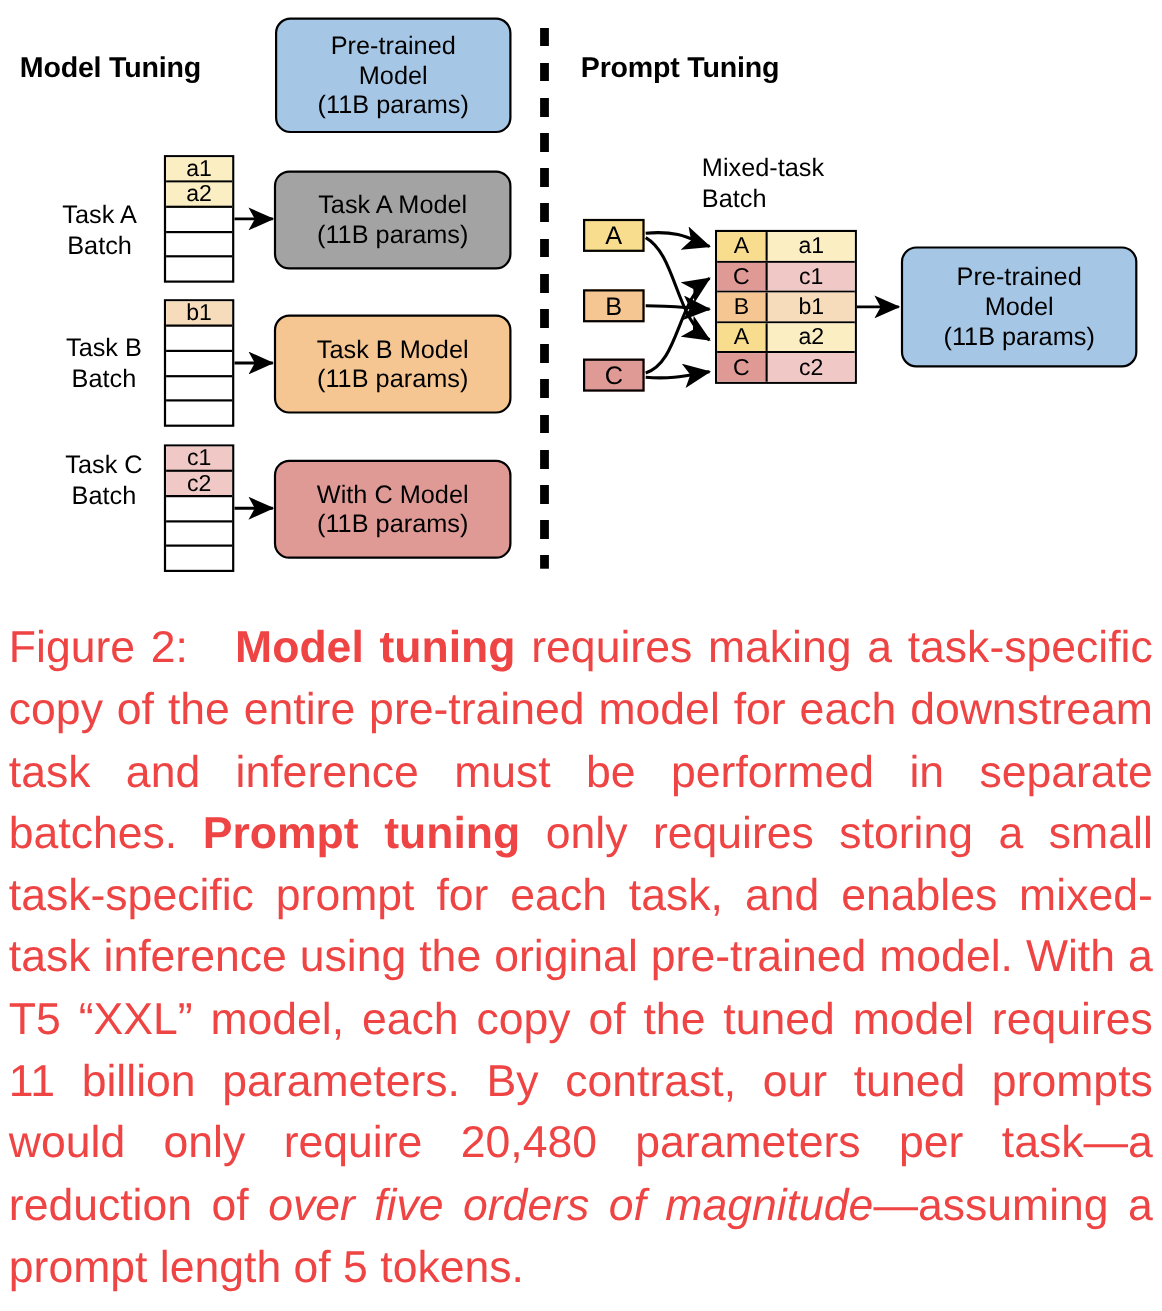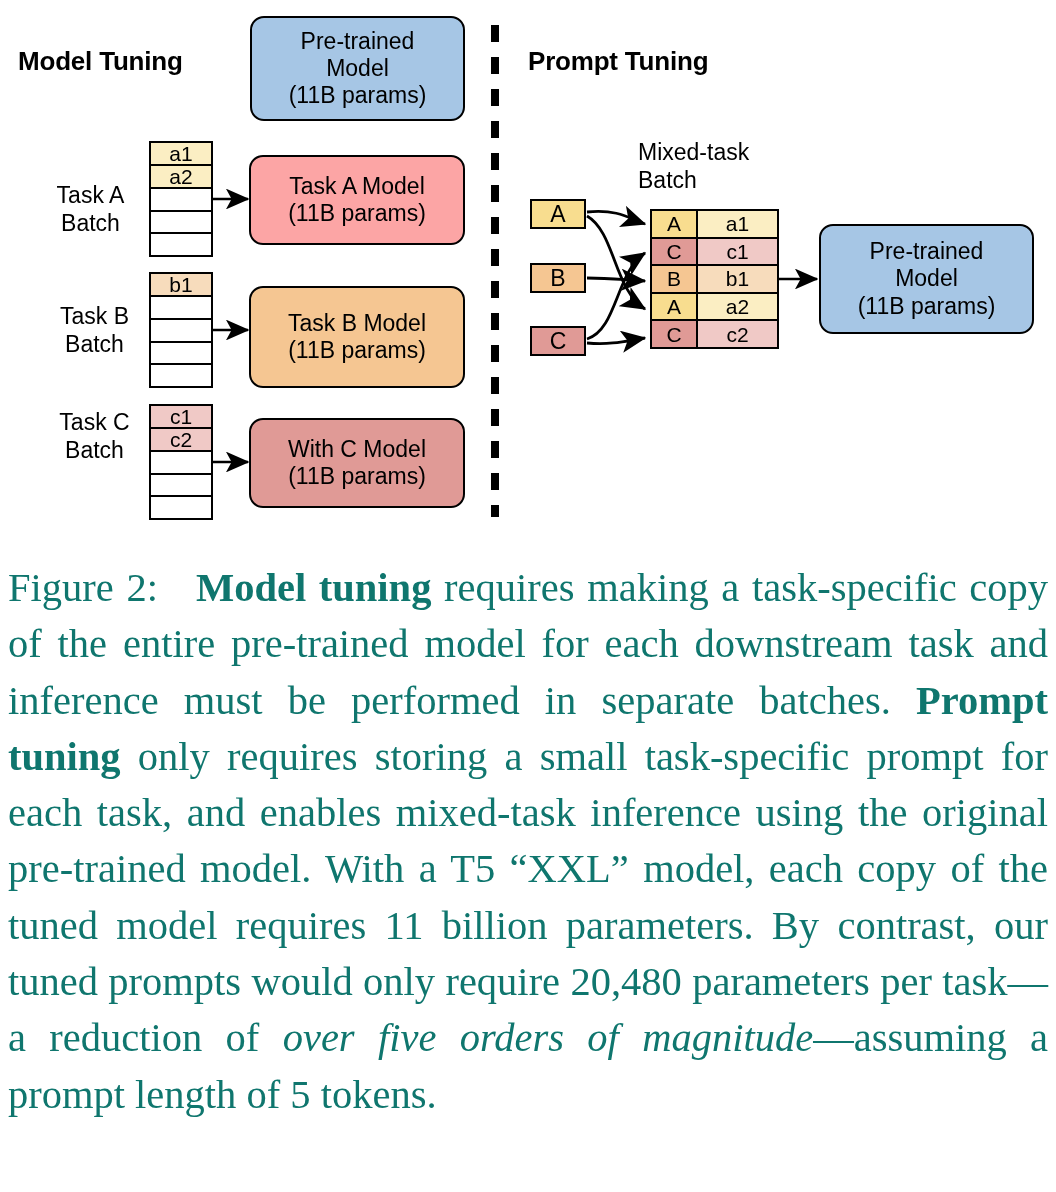--- a/index.html
+++ b/index.html
@@ -138,26 +138,26 @@
       transparent 17px, transparent 32px
     );
   }
 
   
   #caption {
     position: absolute;
     left: 8px;
     top: 560px;
     width: 1040px;
-    font-family: Liberation Serif, serif;
+    font-family: Liberation Sans, sans-serif;
     font-size: 40.5px;
     line-height: 1.39;
     text-align: justify;
     text-justify: inter-word;
-    color: #0f766e;
+    color: #ef4444;
   }
   #caption b { font-weight: bold; }
   #caption i { font-style: italic; }
 </style>
 </head>
 <body>
 
 <div id="figure">
 
   <svg class="wires" viewBox="0 0 1056 545">
@@ -196,37 +196,37 @@
     <div>Task A</div>
     <div>Batch</div>
   </div>
   <div class="batch" style="left:149px; top:141px; width:64px; height:116px;">
     <div class="row" style="background:#fbeec3;">a1</div>
     <div class="row" style="background:#fbeec3;">a2</div>
     <div class="row"></div>
     <div class="row"></div>
     <div class="row"></div>
   </div>
-  <div class="model-box" style="left:249px; top:155px; width:216px; height:90px; background:#fca5a5;">
+  <div class="model-box" style="left:249px; top:155px; width:216px; height:90px; background:#a3a3a3;">
     <span class="ln">Task A Model</span>
     <span class="ln">(11B params)</span>
   </div>
 
   <div class="batch-label" style="left:42px; top:303px; width:105px;">
     <div>Task B</div>
     <div>Batch</div>
   </div>
   <div class="batch" style="left:149px; top:272px; width:64px; height:116px;">
     <div class="row" style="background:#f7dcbc;">b1</div>
     <div class="row"></div>
     <div class="row"></div>
     <div class="row"></div>
     <div class="row"></div>
   </div>
-  <div class="model-box" style="left:249px; top:286px; width:216px; height:102px; background:#f5c692;">
+  <div class="model-box" style="left:249px; top:286px; width:216px; height:90px; background:#f5c692;">
     <span class="ln">Task B Model</span>
     <span class="ln">(11B params)</span>
   </div>
 
   <div class="batch-label" style="left:42px; top:409px; width:105px;">
     <div>Task C</div>
     <div>Batch</div>
   </div>
   <div class="batch" style="left:149px; top:404px; width:64px; height:116px;">
     <div class="row" style="background:#f0c9c6;">c1</div>

